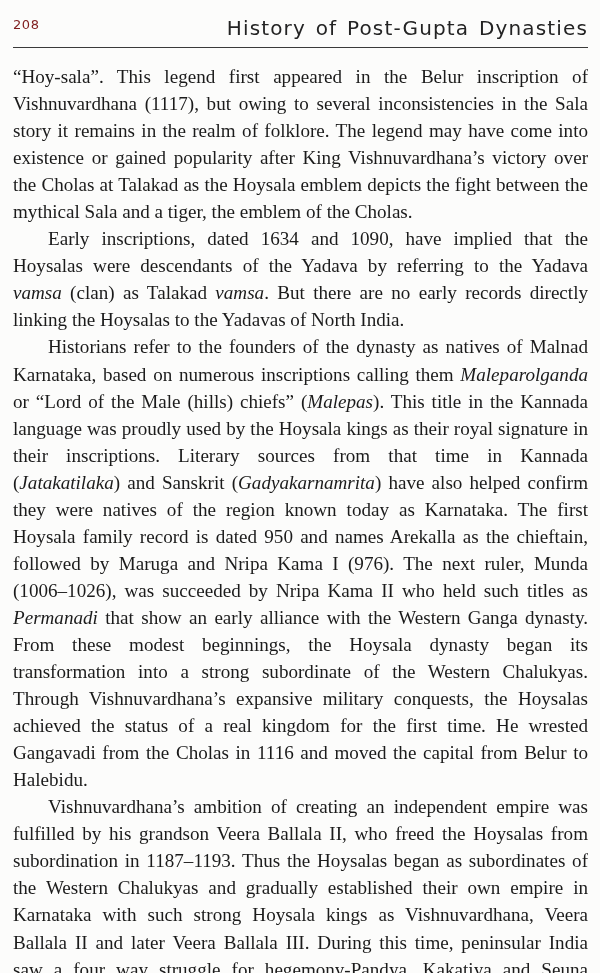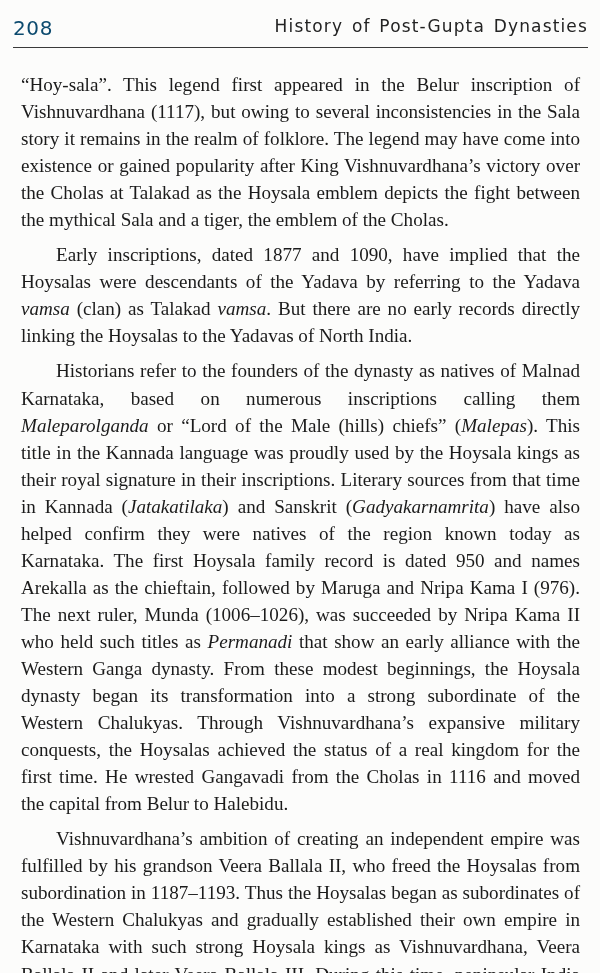--- a/index.html
+++ b/index.html
@@ -29,28 +29,28 @@
     top: 18px;
     left: 13px;
     width: 575px;
     height: 32px;
     display: flex;
     align-items: flex-start;
     justify-content: space-between;
   }
   .folio {
     font-family: "DejaVu Sans", "Liberation Sans", sans-serif;
-    font-size: 20px;
+    font-size: 13px;
     letter-spacing: 0.6px;
-    color: #0c4a6e;
+    color: #7f1d1d;
     line-height: 1;
   }
   .runhead {
     font-family: "DejaVu Sans", "Liberation Sans", sans-serif;
-    font-size: 17px;
+    font-size: 20px;
     letter-spacing: 1.15px;
     word-spacing: 2.2px;
     color: #232323;
     line-height: 1;
     white-space: nowrap;
   }
   .header-rule {
     position: absolute;
     top: 47px;
     left: 13px;
@@ -62,21 +62,21 @@
   
   .body-block {
     position: absolute;
     top: 63px;
     left: 13px;
     width: 575px;
     height: 910px;
     overflow: hidden;
   }
   .para {
-    margin: 8px;
+    margin: 0;
     text-align: justify;
     text-justify: inter-word;
     font-size: 19.1px;
     line-height: 27.05px;
     text-indent: 0;
     color: #1b1b1b;
     hyphens: none;
   }
   .para + .para {
     text-indent: 35px;
@@ -94,18 +94,18 @@
 
   <div class="header">
     <span class="folio">208</span>
     <span class="runhead">History of Post-Gupta Dynasties</span>
   </div>
 
   <div class="header-rule"></div>
 
   <div class="body-block" id="body-block">
       <p class="para" style="text-indent: 0px;"><span>“Hoy-sala”. This legend first appeared in the Belur inscription of Vishnuvardhana (1117), but owing to several inconsistencies in the Sala story it remains in the realm of folklore. The legend may have come into existence or gained popularity after King Vishnuvardhana’s victory over the Cholas at Talakad as the Hoysala emblem depicts the fight between the mythical Sala and a tiger, the emblem of the Cholas.</span></p>
-      <p class="para"><span>Early inscriptions, dated 1877 and 1090, have implied that the Hoysalas were descendants of the Yadava by referring to the Yadava </span><i>vamsa</i><span> (clan) as Talakad </span><i>vamsa</i><span>. But there are no early records directly linking the Hoysalas to the Yadavas of North India.</span></p>
+      <p class="para"><span>Early inscriptions, dated 1634 and 1090, have implied that the Hoysalas were descendants of the Yadava by referring to the Yadava </span><i>vamsa</i><span> (clan) as Talakad </span><i>vamsa</i><span>. But there are no early records directly linking the Hoysalas to the Yadavas of North India.</span></p>
       <p class="para"><span>Historians refer to the founders of the dynasty as natives of Malnad Karnataka, based on numerous inscriptions calling them </span><i>Maleparolganda</i><span> or “Lord of the Male (hills) chiefs” (</span><i>Malepas</i><span>). This title in the Kannada language was proudly used by the Hoysala kings as their royal signature in their inscriptions. Literary sources from that time in Kannada (</span><i>Jatakatilaka</i><span>) and Sanskrit (</span><i>Gadyakarnamrita</i><span>) have also helped confirm they were natives of the region known today as Karnataka. The first Hoysala family record is dated 950 and names Arekalla as the chieftain, followed by Maruga and Nripa Kama I (976). The next ruler, Munda (1006–1026), was succeeded by Nripa Kama II who held such titles as </span><i>Permanadi</i><span> that show an early alliance with the Western Ganga dynasty. From these modest beginnings, the Hoysala dynasty began its transformation into a strong subordinate of the Western Chalukyas. Through Vishnuvardhana’s expansive military conquests, the Hoysalas achieved the status of a real kingdom for the first time. He wrested Gangavadi from the Cholas in 1116 and moved the capital from Belur to Halebidu.</span></p>
       <p class="para"><span>Vishnuvardhana’s ambition of creating an independent empire was fulfilled by his grandson Veera Ballala II, who freed the Hoysalas from subordination in 1187–1193. Thus the Hoysalas began as subordinates of the Western Chalukyas and gradually established their own empire in Karnataka with such strong Hoysala kings as Vishnuvardhana, Veera Ballala II and later Veera Ballala III. During this time, peninsular India saw a four way struggle for hegemony-Pandya, Kakatiya and Seuna Yadavas of Devagiri being the other kingdoms. Veera Ballala II defeated the aggressive Pandya when they invaded the Chola kingdom. He assumed the title “Establisher of the Chola Kingdom” (</span></p>
     </div>
 
 </div>
 
 </body></html>

